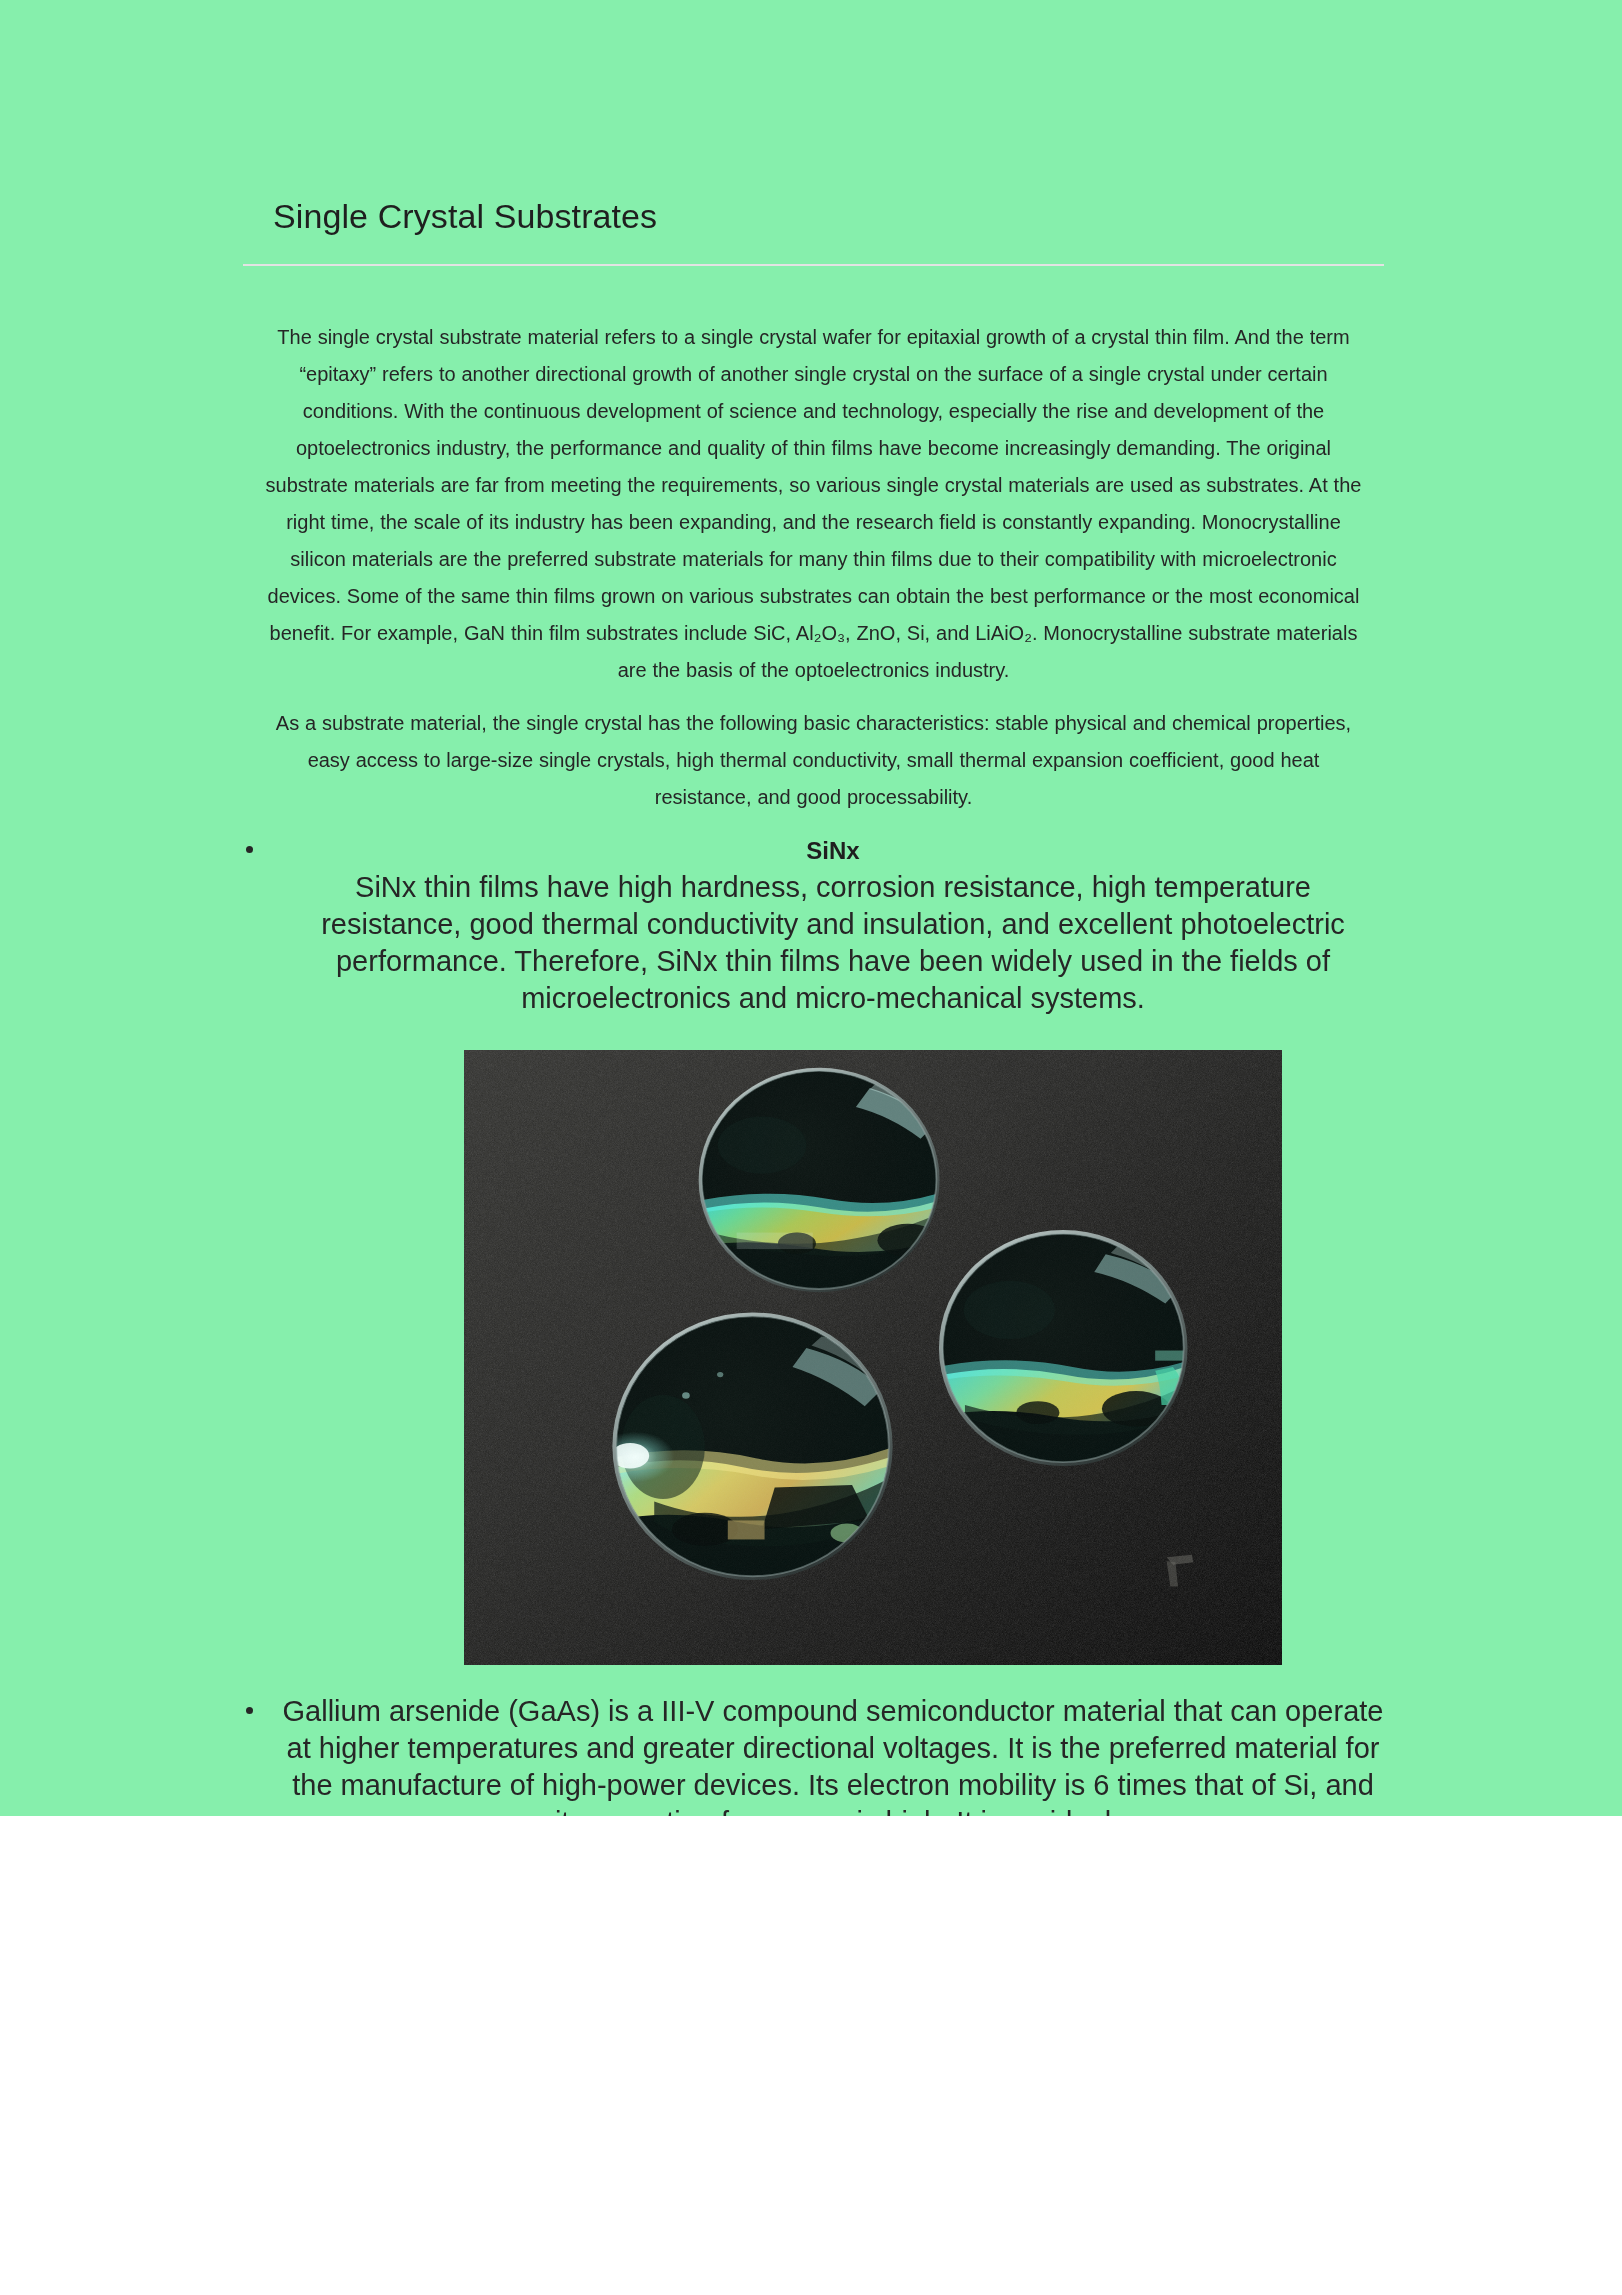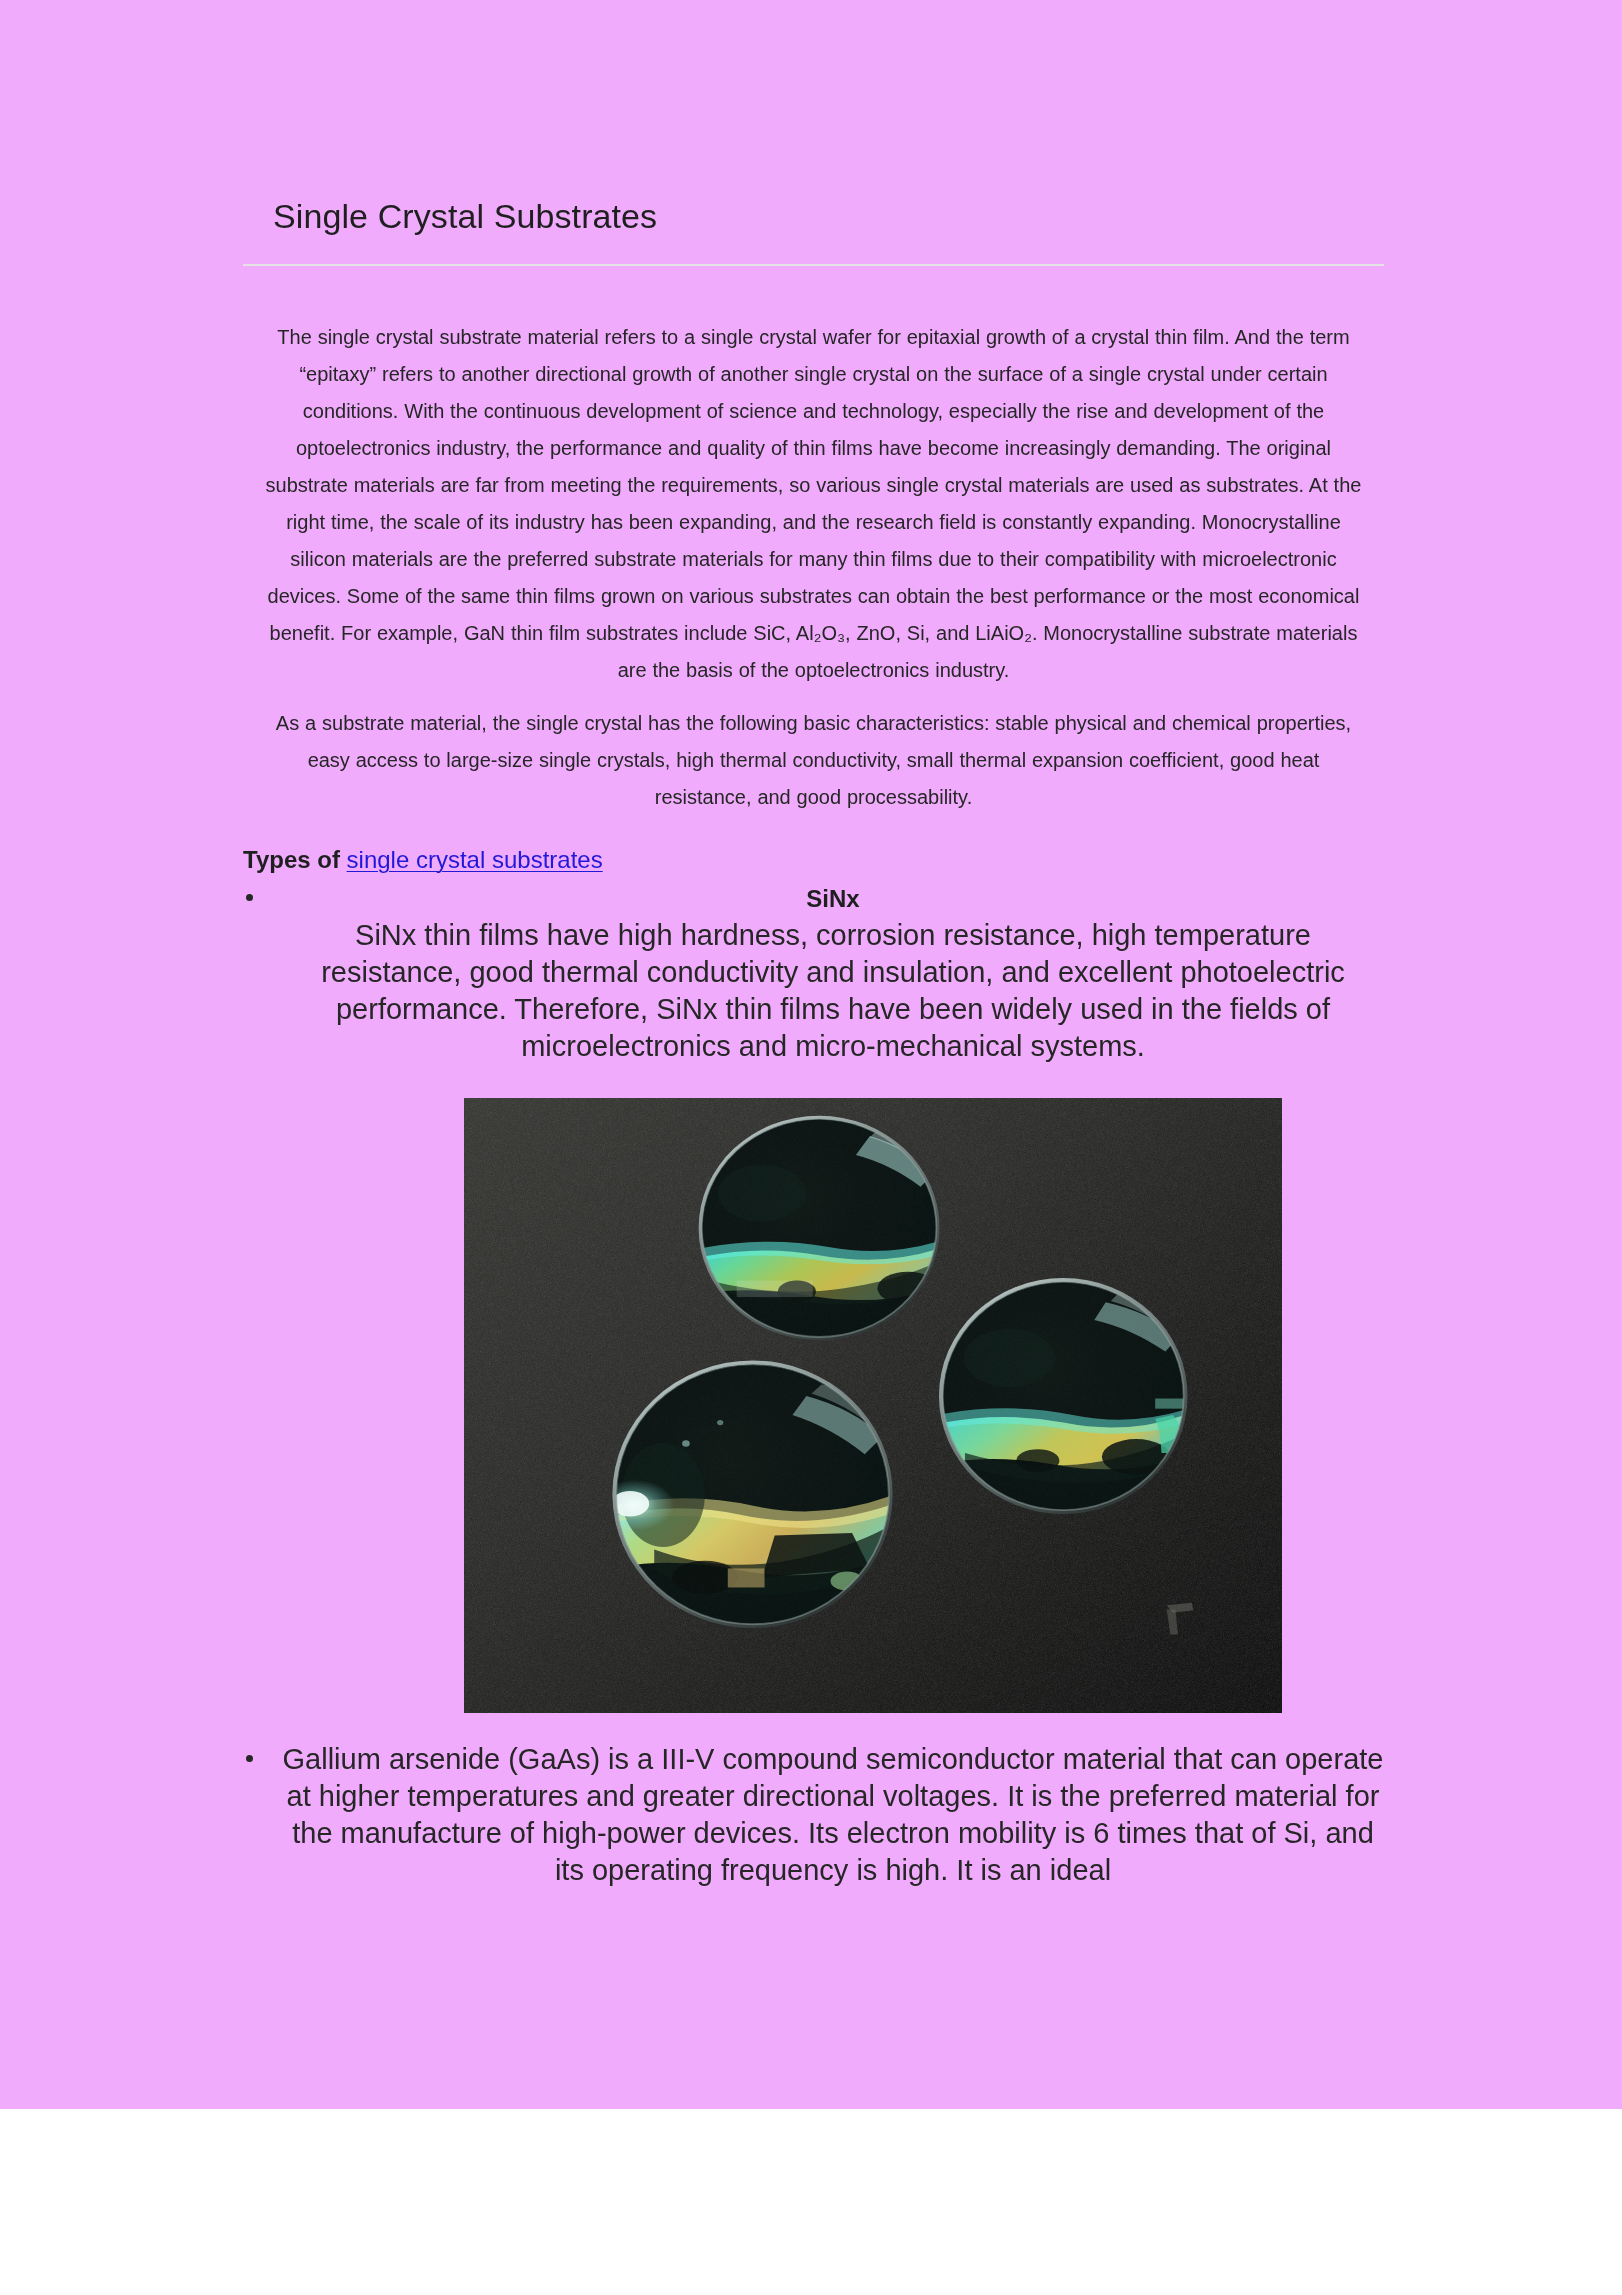--- a/index.html
+++ b/index.html
@@ -8,22 +8,22 @@
     background: #ffffff;
   }
   body {
     font-family: "Liberation Sans", sans-serif;
     color: #222222;
     -webkit-font-smoothing: antialiased;
   }
   .page {
     position: relative;
     width: 1623px;
-    height: 2109px;
-    background: #f0abfc;
+    height: 1816px;
+    background: #86efac;
     overflow: hidden;
     box-sizing: border-box;
   }
   .doc-body {
     position: absolute;
     left: 243px;
     top: 0;
     width: 1141px;
   }
 
@@ -136,21 +136,20 @@
 <div class="page">
   <div class="doc-body">
 
     <h1 class="doc-title">Single Crystal Substrates</h1>
     <hr class="title-rule">
 
     <p class="para para-block"><span>The single crystal substrate material refers to a single crystal wafer for epitaxial growth of a crystal thin film. And the term “epitaxy” refers to another directional growth of another single crystal on the surface of a single crystal under certain conditions. With the continuous development of science and technology, especially the rise and development of the optoelectronics industry, the performance and quality of thin films have become increasingly demanding. The original substrate materials are far from meeting the requirements, so various single crystal materials are used as substrates. At the right time, the scale of its industry has been expanding, and the research field is constantly expanding. Monocrystalline silicon materials are the preferred substrate materials for many thin films due to their compatibility with microelectronic devices. Some of the same thin films grown on various substrates can obtain the best performance or the most economical benefit. For example, GaN thin film substrates include SiC, </span><span><span>Al₂O₃</span></span><span>, ZnO, Si, and </span><span><span>LiAiO₂</span></span><span>. Monocrystalline substrate materials are the basis of the optoelectronics industry.</span></p>
 
     <p class="para para-tight">As a substrate material, the single crystal has the following basic characteristics: stable physical and chemical properties, easy access to large-size single crystals, high thermal conductivity, small thermal expansion coefficient, good heat resistance, and good processability.</p>
 
-    <div class="types-heading"><span>Types of </span><a class="link" href="#">single crystal substrates</a></div>
 
     <ul class="bullet-list">
 
       <li class="bullet-item">
         <span class="bullet-marker"></span>
         <div class="bullet-title">SiNx</div>
         <p class="bullet-desc">SiNx thin films have high hardness, corrosion resistance, high temperature resistance, good thermal conductivity and insulation, and excellent photoelectric performance. Therefore, SiNx thin films have been widely used in the fields of microelectronics and micro-mechanical systems.</p>
 
         <div class="figure">
           <svg class="photo" viewBox="0 0 1290 970" preserveAspectRatio="none">

